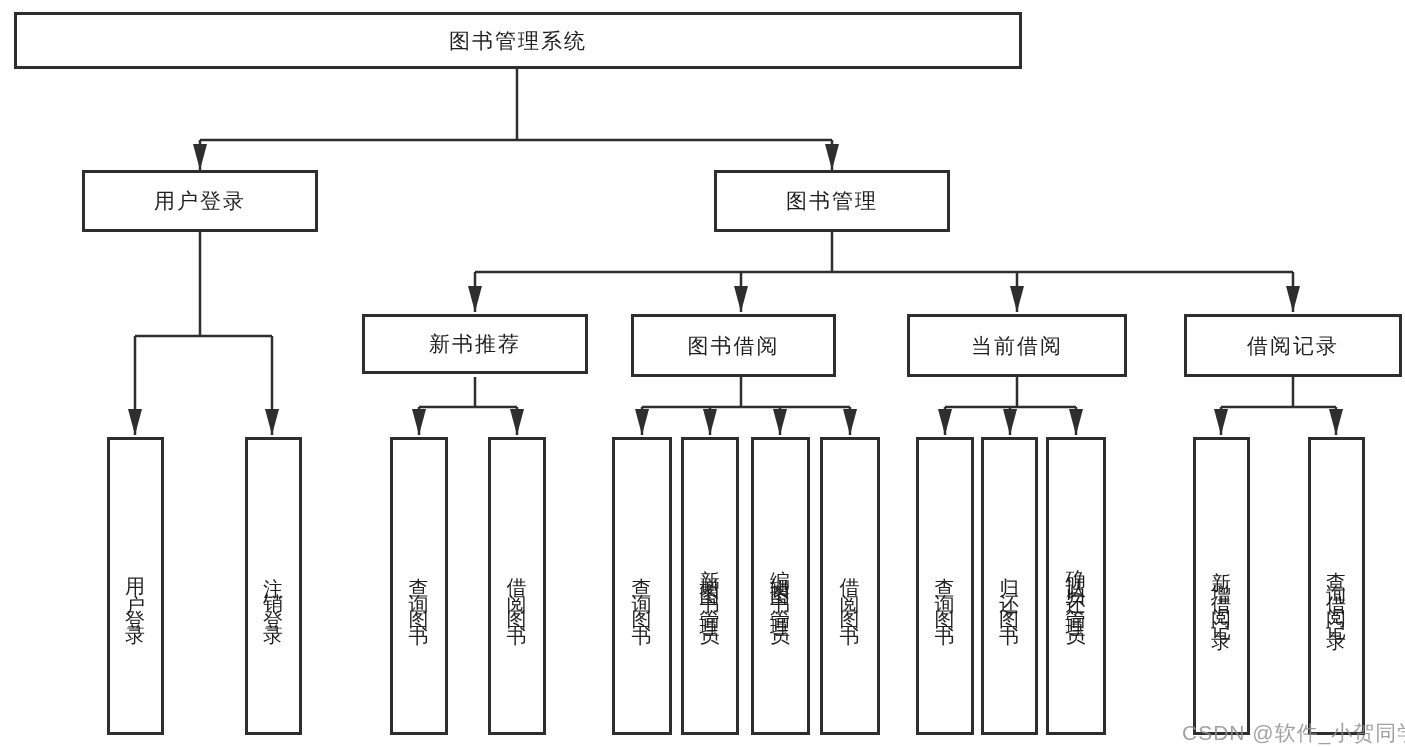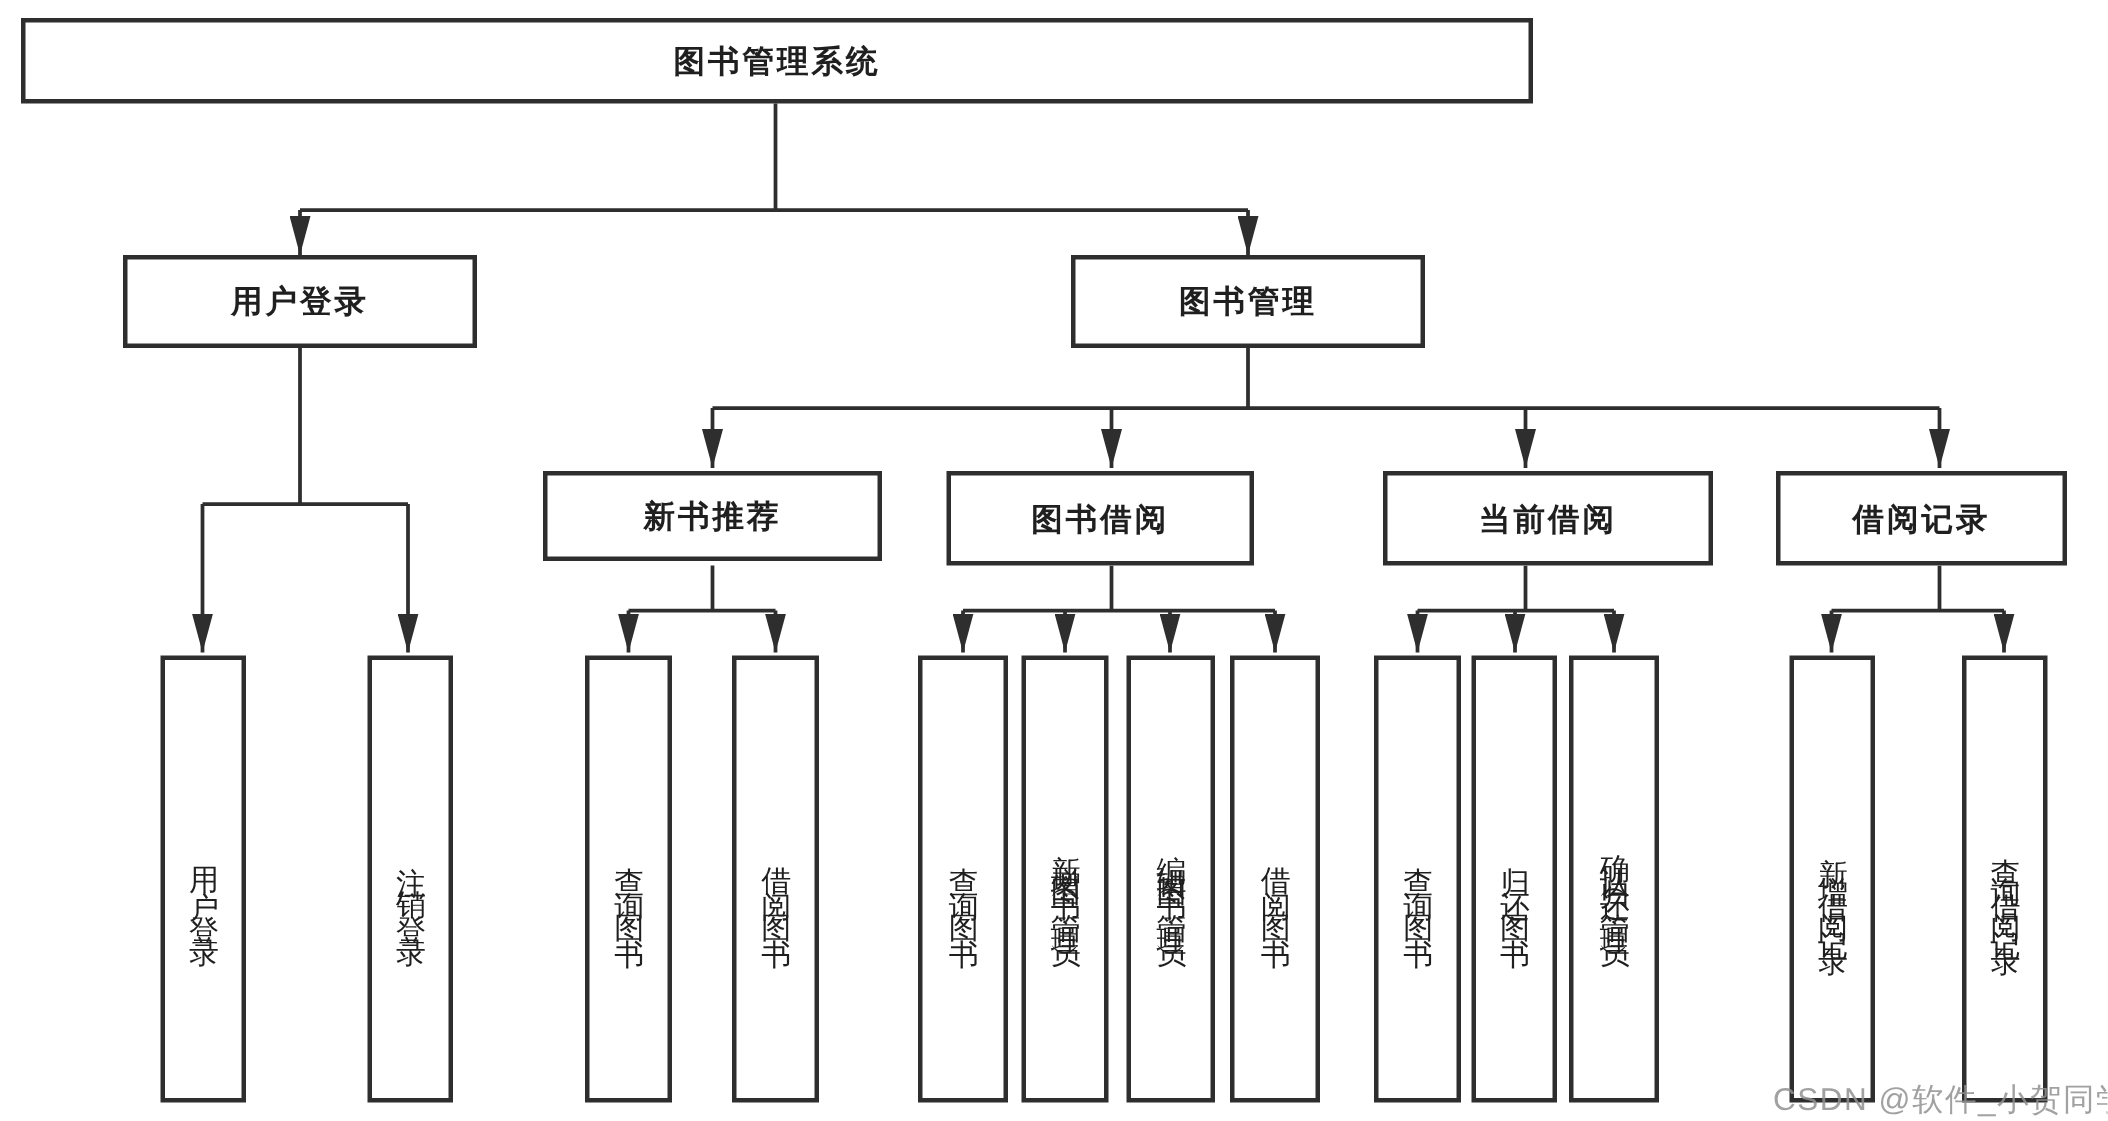--- a/index.html
+++ b/index.html
@@ -22,21 +22,20 @@
     display: flex;
     align-items: center;
     justify-content: center;
     z-index: 2;
   }
   .hlabel {
     font-size: 21px;
     letter-spacing: 2px;
     white-space: nowrap;
     color: #1f1f1f;
-    font-weight: bold;
   }
   .root-label { font-size: 21px; }
 
   .vnode { z-index: 2; }
   .vlabel {
     writing-mode: vertical-rl;
     text-orientation: mixed;
     font-size: 20px;
     letter-spacing: 16px;
     color: #1f1f1f;
@@ -46,22 +45,22 @@
   .vlabel.mid   { letter-spacing: 12px; margin-bottom: -12px; }
   .vlabel.tight { letter-spacing: 8px;  margin-bottom: -8px;  }
 
   
   .n-root           { left: 14px;  top: 12px;  width: 1008px; height: 57px; }
   .n-user-login     { left: 82px;  top: 170px; width: 236px;  height: 62px; }
   .n-book-mgmt      { left: 714px; top: 170px; width: 236px;  height: 62px; }
 
   .n-new-book-rec   { left: 362px;  top: 314px; width: 226px; height: 60px; }
   .n-book-borrow    { left: 631px;  top: 314px; width: 205px; height: 63px; }
-  .n-current-borrow { left: 907px;  top: 314px; width: 220px; height: 63px; margin-left: 15px; }
-  .n-borrow-record  { left: 1184px; top: 314px; width: 194px; height: 63px; }
+  .n-current-borrow { left: 907px;  top: 314px; width: 220px; height: 63px; }
+  .n-borrow-record  { left: 1184px; top: 314px; width: 218px; height: 63px; }
 
   .leaf { top: 437px; height: 298px; }
   .n-leaf-user-login     { left: 107px;  width: 57px; }
   .n-leaf-logout         { left: 245px;  width: 57px; }
   .n-leaf-nbr-query      { left: 390px;  width: 58px; }
   .n-leaf-nbr-borrow     { left: 488px;  width: 58px; }
   .n-leaf-bb-query       { left: 612px;  width: 60px; }
   .n-leaf-bb-add         { left: 681px;  width: 58px; }
   .n-leaf-bb-edit        { left: 751px;  width: 59px; }
   .n-leaf-bb-borrow      { left: 820px;  width: 60px; }

